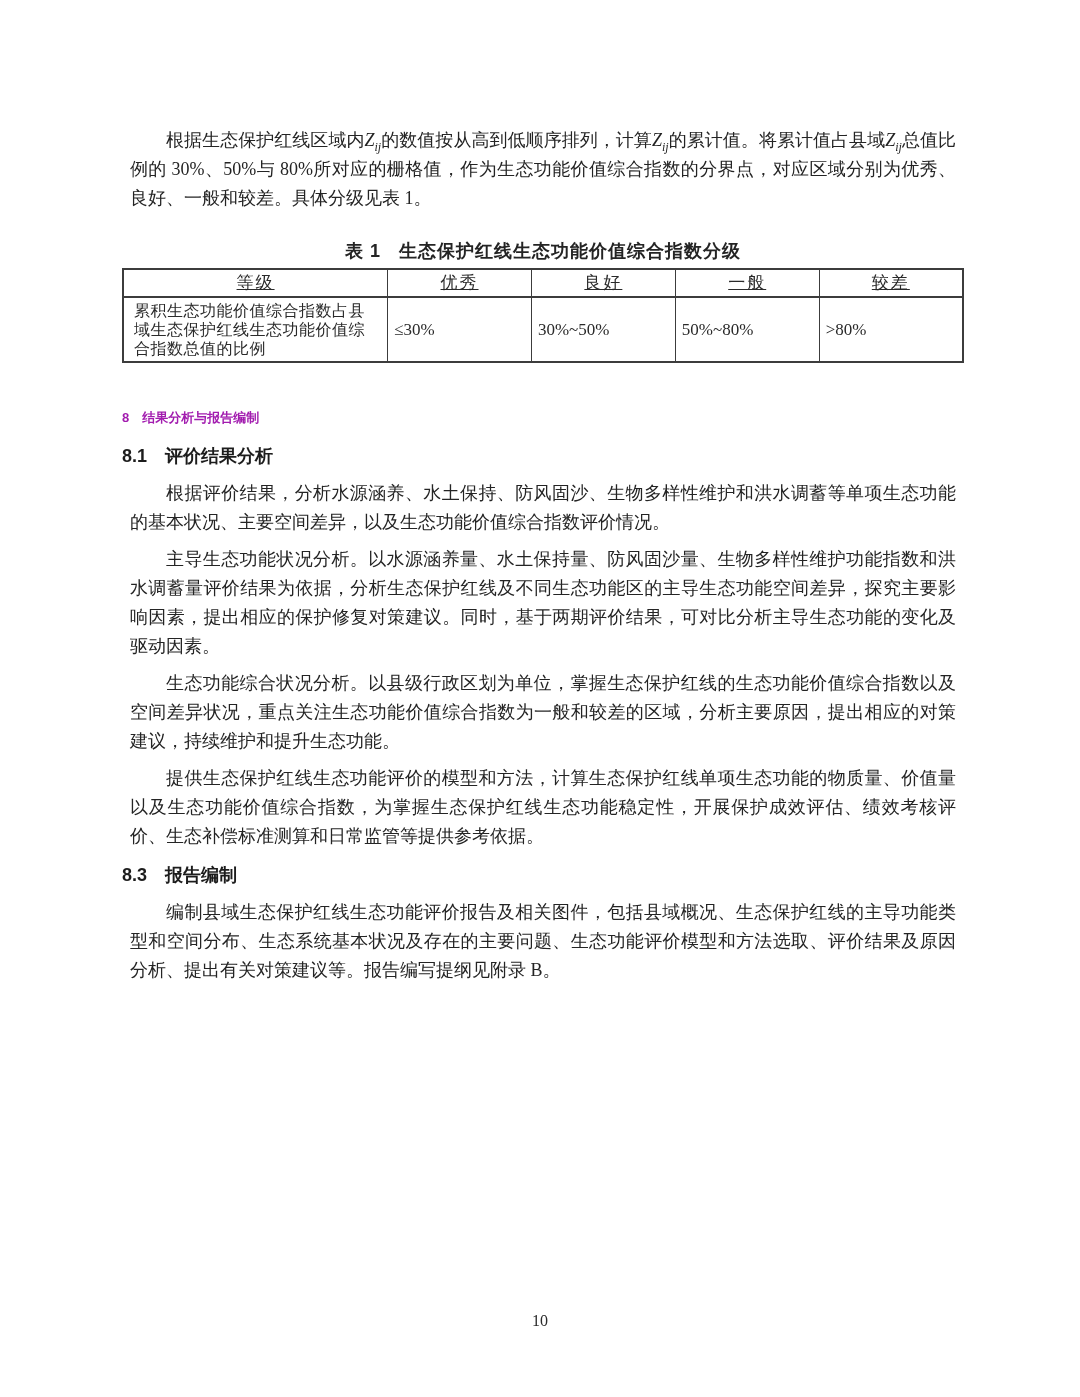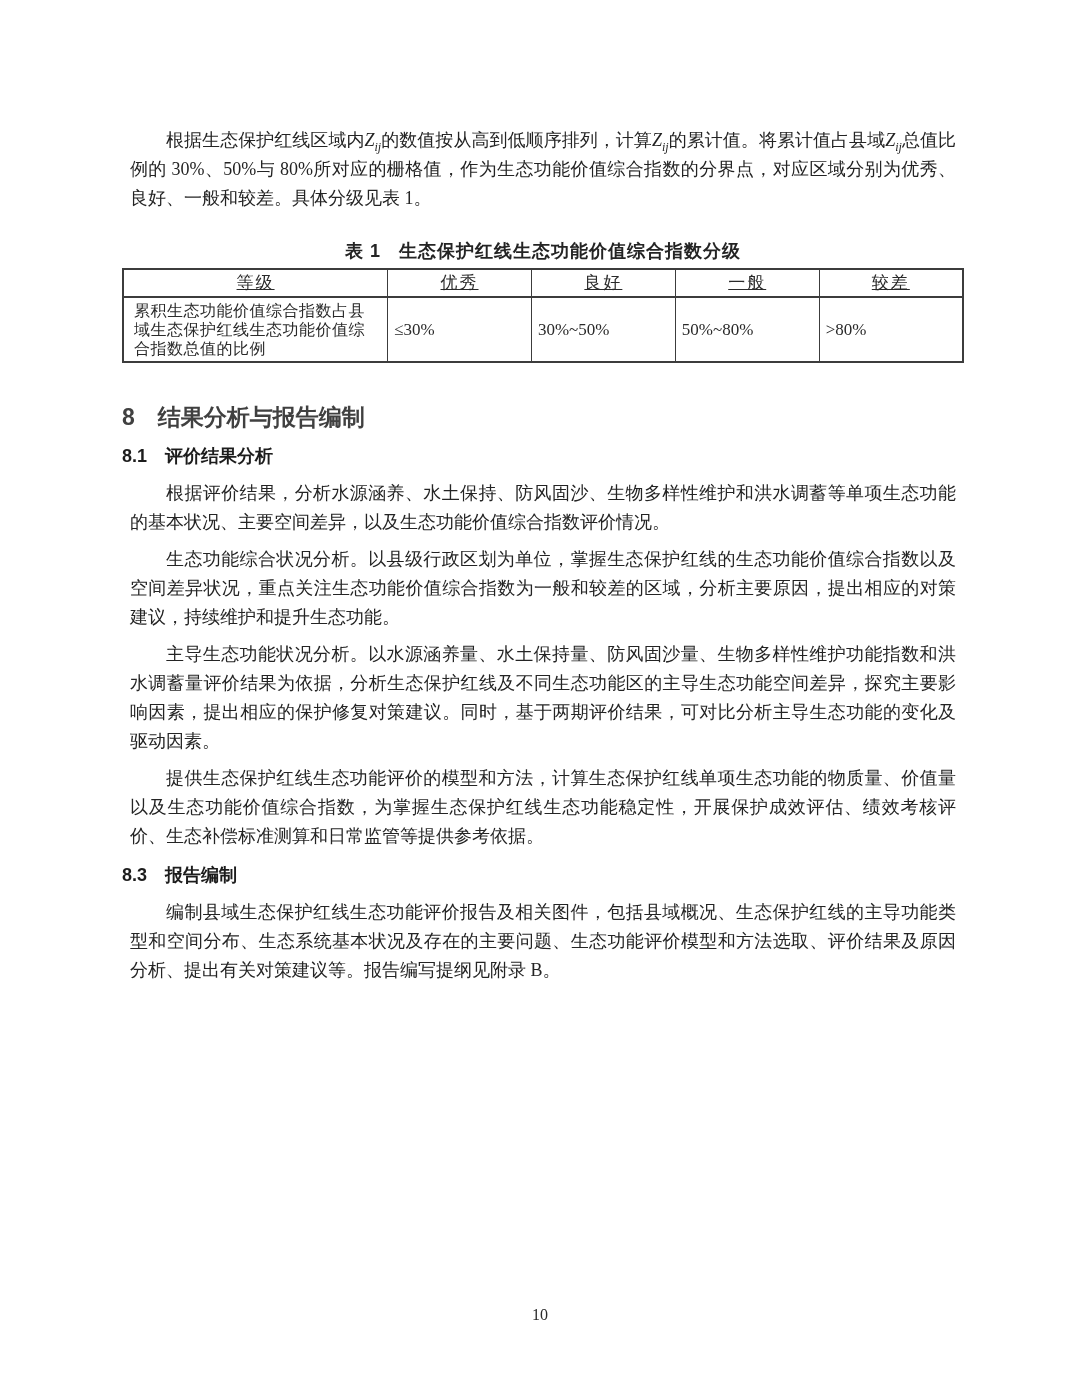--- a/index.html
+++ b/index.html
@@ -44,32 +44,32 @@
     text-align:left; vertical-align:middle;
     padding:4px 6px; line-height:22px;
   }
   table.grade td.lbl {
     font-size:16px; line-height:19px; padding:3px 10px; letter-spacing:0.5px;
   }
   col.c0 { width:31.5%; } col.cv { width:17.125%; }
 
   h2.h8 {
     font-family:"Liberation Sans","DejaVu Sans",sans-serif;
-    font-size:23px; font-weight:bold; color:#404040;
+    font-size:13px; font-weight:bold; color:#a21caf;
     margin:40px 0 0 0; line-height:29px;
   }
   h3.hsub {
     font-family:"Liberation Sans","DejaVu Sans",sans-serif;
     font-size:18px; font-weight:bold; color:#1c1c1c;
     margin:10px 0 0 0; line-height:29px;
   }
   .num { margin-right:1em; }
 
   .pageno {
-    position:absolute; left:0; right:0; bottom:68px;
+    position:absolute; left:0; right:0; bottom:62px;
     text-align:center; font-size:16px; color:#2a2a2a;
   }
 </style>
 </head>
 <body>
 
 <div class="content">
 
   <p class="para"><span>根据生态保护红线区域内</span><span class="var">Z</span><sub class="idx">ij</sub><span>的数值按从高到低顺序排列，计算</span><span class="var">Z</span><sub class="idx">ij</sub><span>的累计值。将累计值占县域</span><span class="var">Z</span><sub class="idx">ij</sub><span>总值比例的 30%、50%与 80%所对应的栅格值，作为生态功能价值综合指数的分界点，对应区域分别为优秀、良好、一般和较差。具体分级见表 1。</span></p>
 
@@ -101,22 +101,22 @@
         <td>&gt;80%</td>
       </tr>
     </tbody>
   </table>
 
   <h2 class="h8"><span class="num">8</span><span>结果分析与报告编制</span></h2>
 
   <h3 class="hsub"><span class="num">8.1</span><span>评价结果分析</span></h3>
 
   <p class="para">根据评价结果，分析水源涵养、水土保持、防风固沙、生物多样性维护和洪水调蓄等单项生态功能的基本状况、主要空间差异，以及生态功能价值综合指数评价情况。</p>
+  <p class="para mt2">主导生态功能状况分析。以水源涵养量、水土保持量、防风固沙量、生物多样性维护功能指数和洪水调蓄量评价结果为依据，分析生态保护红线及不同生态功能区的主导生态功能空间差异，探究主要影响因素，提出相应的保护修复对策建议。同时，基于两期评价结果，可对比分析主导生态功能的变化及驱动因素。</p>
   <p class="para">生态功能综合状况分析。以县级行政区划为单位，掌握生态保护红线的生态功能价值综合指数以及空间差异状况，重点关注生态功能价值综合指数为一般和较差的区域，分析主要原因，提出相应的对策建议，持续维护和提升生态功能。</p>
-  <p class="para mt2">主导生态功能状况分析。以水源涵养量、水土保持量、防风固沙量、生物多样性维护功能指数和洪水调蓄量评价结果为依据，分析生态保护红线及不同生态功能区的主导生态功能空间差异，探究主要影响因素，提出相应的保护修复对策建议。同时，基于两期评价结果，可对比分析主导生态功能的变化及驱动因素。</p>
 
 
   <p class="para">提供生态保护红线生态功能评价的模型和方法，计算生态保护红线单项生态功能的物质量、价值量以及生态功能价值综合指数，为掌握生态保护红线生态功能稳定性，开展保护成效评估、绩效考核评价、生态补偿标准测算和日常监管等提供参考依据。</p>
 
   <h3 class="hsub"><span class="num">8.3</span><span>报告编制</span></h3>
 
   <p class="para">编制县域生态保护红线生态功能评价报告及相关图件，包括县域概况、生态保护红线的主导功能类型和空间分布、生态系统基本状况及存在的主要问题、生态功能评价模型和方法选取、评价结果及原因分析、提出有关对策建议等。报告编写提纲见附录 B。</p>
 
 </div>
 

